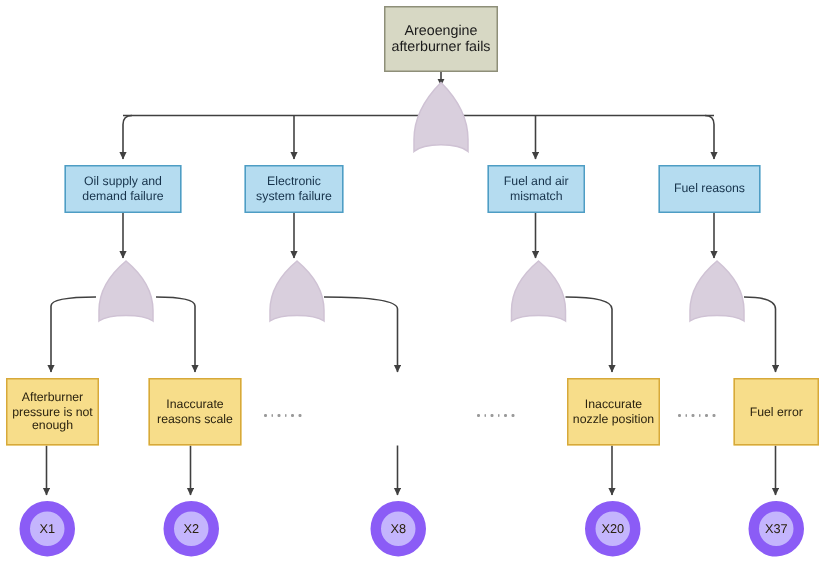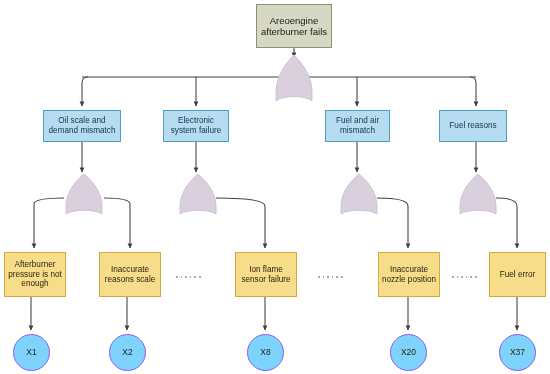--- a/index.html
+++ b/index.html
@@ -46,22 +46,22 @@
     background: #f7dd8a;
     border: 1px solid #d7a93a;
     font-size: 8.2px;
     color: #2b2310;
   }
   .circle-node {
     border-radius: 50%;
     background: #dda githere;
   }
   .circle-node {
-    background: #7dd3fc;
-    border: 1px solid #8b5cf6;
+    background: #c4b5fd;
+    border: 7px solid #8b5cf6;
     font-size: 8.5px;
     color: #2b2310;
   }
   .gate {
     position: absolute;
   }
   .ellipsis {
     position: absolute;
     display: flex;
     gap: 3px;
@@ -139,33 +139,32 @@
   <svg class="gate" style="left:337px; top:172px; width:44px; height:52px;" viewBox="0 0 44 52">
     <path d="M22,2 C34,12 40,23 40,35 C40,38 40,40 40,42 C33,37 11,37 4,42 C4,40 4,38 4,35 C4,23 10,12 22,2 Z" fill="#d9cfdd" stroke="#cfc2d4" stroke-width="1"></path>
   </svg>
 
   <svg class="gate" style="left:456px; top:172px; width:44px; height:52px;" viewBox="0 0 44 52">
     <path d="M22,2 C34,12 40,23 40,35 C40,38 40,40 40,42 C33,37 11,37 4,42 C4,40 4,38 4,35 C4,23 10,12 22,2 Z" fill="#d9cfdd" stroke="#cfc2d4" stroke-width="1"></path>
   </svg>
 
   <div class="node top-node" style="left:256px; top:4px; width:76px; height:44px;">Areoengine afterburner fails</div>
 
-  <div class="node mid-node" style="left:43px; top:110px; width:78px; height:32px;">Oil scale and demand mismatch</div>
+  <div class="node mid-node" style="left:43px; top:110px; width:78px; height:32px;">Oil supply and demand failure</div>
 
   <div class="node mid-node" style="left:163px; top:110px; width:66px; height:32px;">Electronic system failure</div>
 
   <div class="node mid-node" style="left:325px; top:110px; width:65px; height:32px;">Fuel and air mismatch</div>
 
   <div class="node mid-node" style="left:439px; top:110px; width:68px; height:32px;">Fuel reasons</div>
 
   <div class="node leaf-node" style="left:4px; top:252px; width:62px; height:45px;">Afterburner pressure is not enough</div>
 
   <div class="node leaf-node" style="left:99px; top:252px; width:62px; height:45px;">Inaccurate reasons scale</div>
 
-  <div class="node leaf-node" style="left:235px; top:252px; width:62px; height:45px;">Ion flame sensor failure</div>
 
   <div class="node leaf-node" style="left:378px; top:252px; width:62px; height:45px;text-align:center;">Inaccurate nozzle position</div>
 
   <div class="node leaf-node" style="left:489px; top:252px; width:57px; height:45px;">Fuel error</div>
 
   <div class="ellipsis" style="left:176px; top:276px;">
     <i></i>
       <i></i>
       <i></i>
       <i></i>

